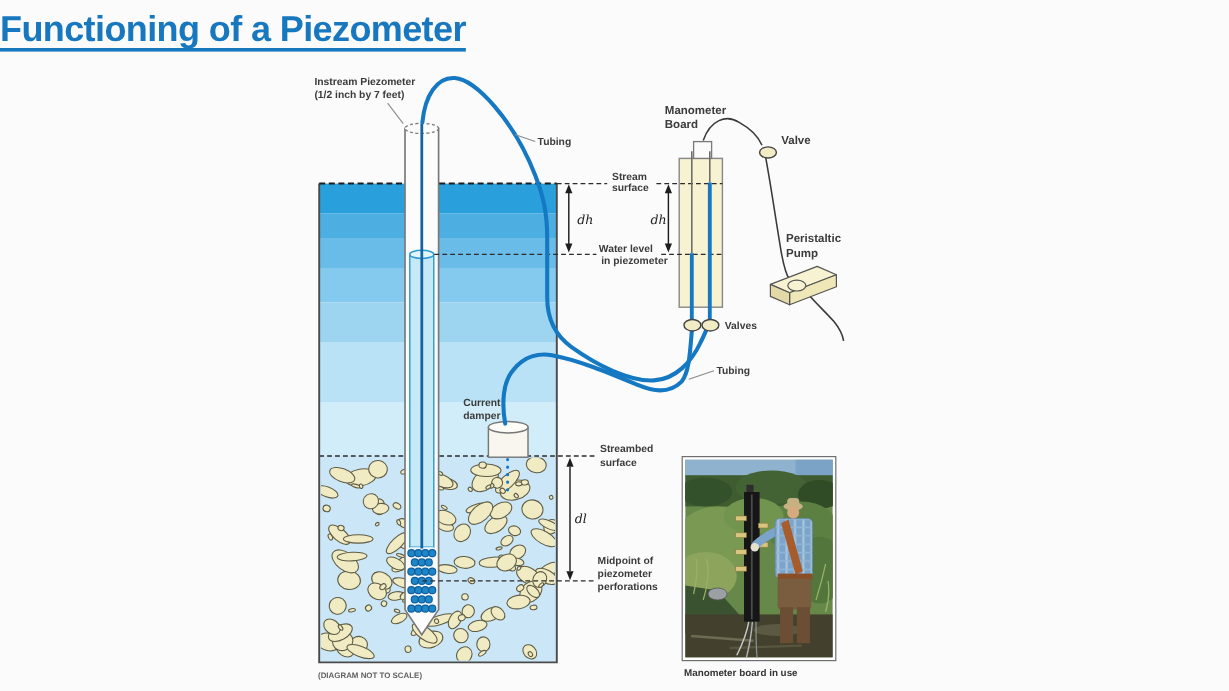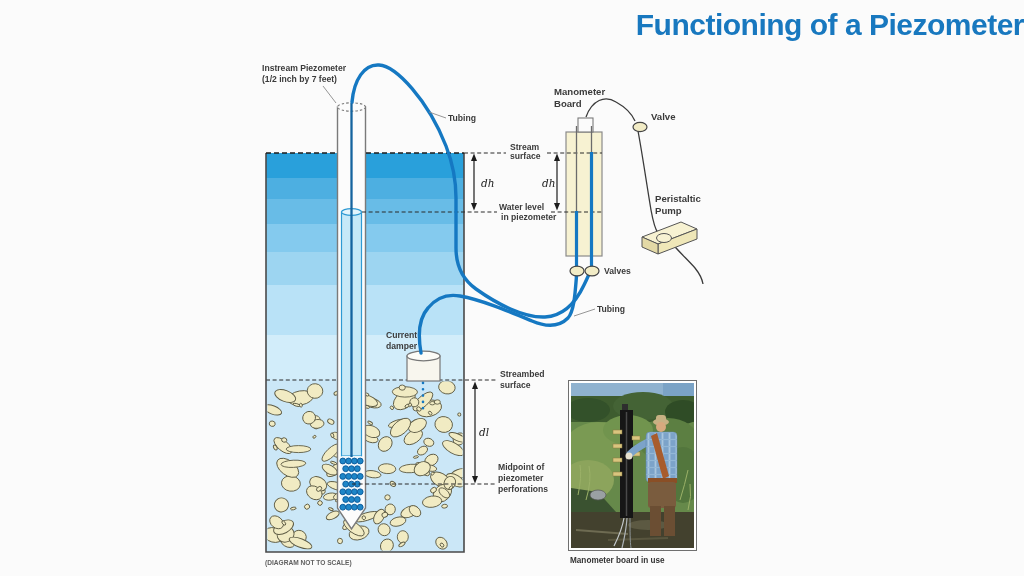--- a/index.html
+++ b/index.html
@@ -1,20 +1,20 @@
 <!DOCTYPE html>
 <html><head>
 <meta charset="utf-8">
 <style>
   html,body{margin:0;padding:0;background:#FBFBFB;}
   .slide{position:relative;width:1024px;height:576px;background:#FBFBFB;overflow:hidden;
          font-family:"Liberation Sans",sans-serif;}
-  .slide-title{position:absolute;top:8px;left:0;width:100%;text-align:right;margin:0;
+  .slide-title{position:absolute;top:8px;left:0;width:100%;text-align:left;margin:0;
          font-family:"Liberation Sans",sans-serif;font-size:30px;font-weight:bold;color:#1878BF;
-         letter-spacing:-0.5px;text-decoration-thickness:3px;
+         letter-spacing:-0.5px;text-decoration:underline;text-decoration-thickness:3px;
          text-underline-offset:6px;}
   svg.diagram{position:absolute;left:0;top:0;width:1024px;height:576px;}
   .lbl{font-family:"Liberation Sans",sans-serif;font-size:8.6px;font-weight:bold;fill:#3B3B3B;}
   .lbl-lg{font-family:"Liberation Sans",sans-serif;font-size:9.6px;font-weight:bold;fill:#3B3B3B;}
   .meas{font-family:"DejaVu Serif",serif;font-style:italic;font-size:10.5px;fill:#222;}
   .tiny{font-family:"Liberation Sans",sans-serif;font-size:6.6px;font-weight:bold;fill:#606060;}
   .cap{font-family:"Liberation Sans",sans-serif;font-size:8.2px;font-weight:bold;fill:#333;}
   .dash{stroke:#2b2b2b;stroke-width:1.1;stroke-dasharray:4 2.6;fill:none;}
   .dash-bold{stroke:#1d1d1d;stroke-width:1.7;stroke-dasharray:5 3;fill:none;}
   .tube{stroke:#1578C2;stroke-width:3.4;fill:none;stroke-linecap:round;}

